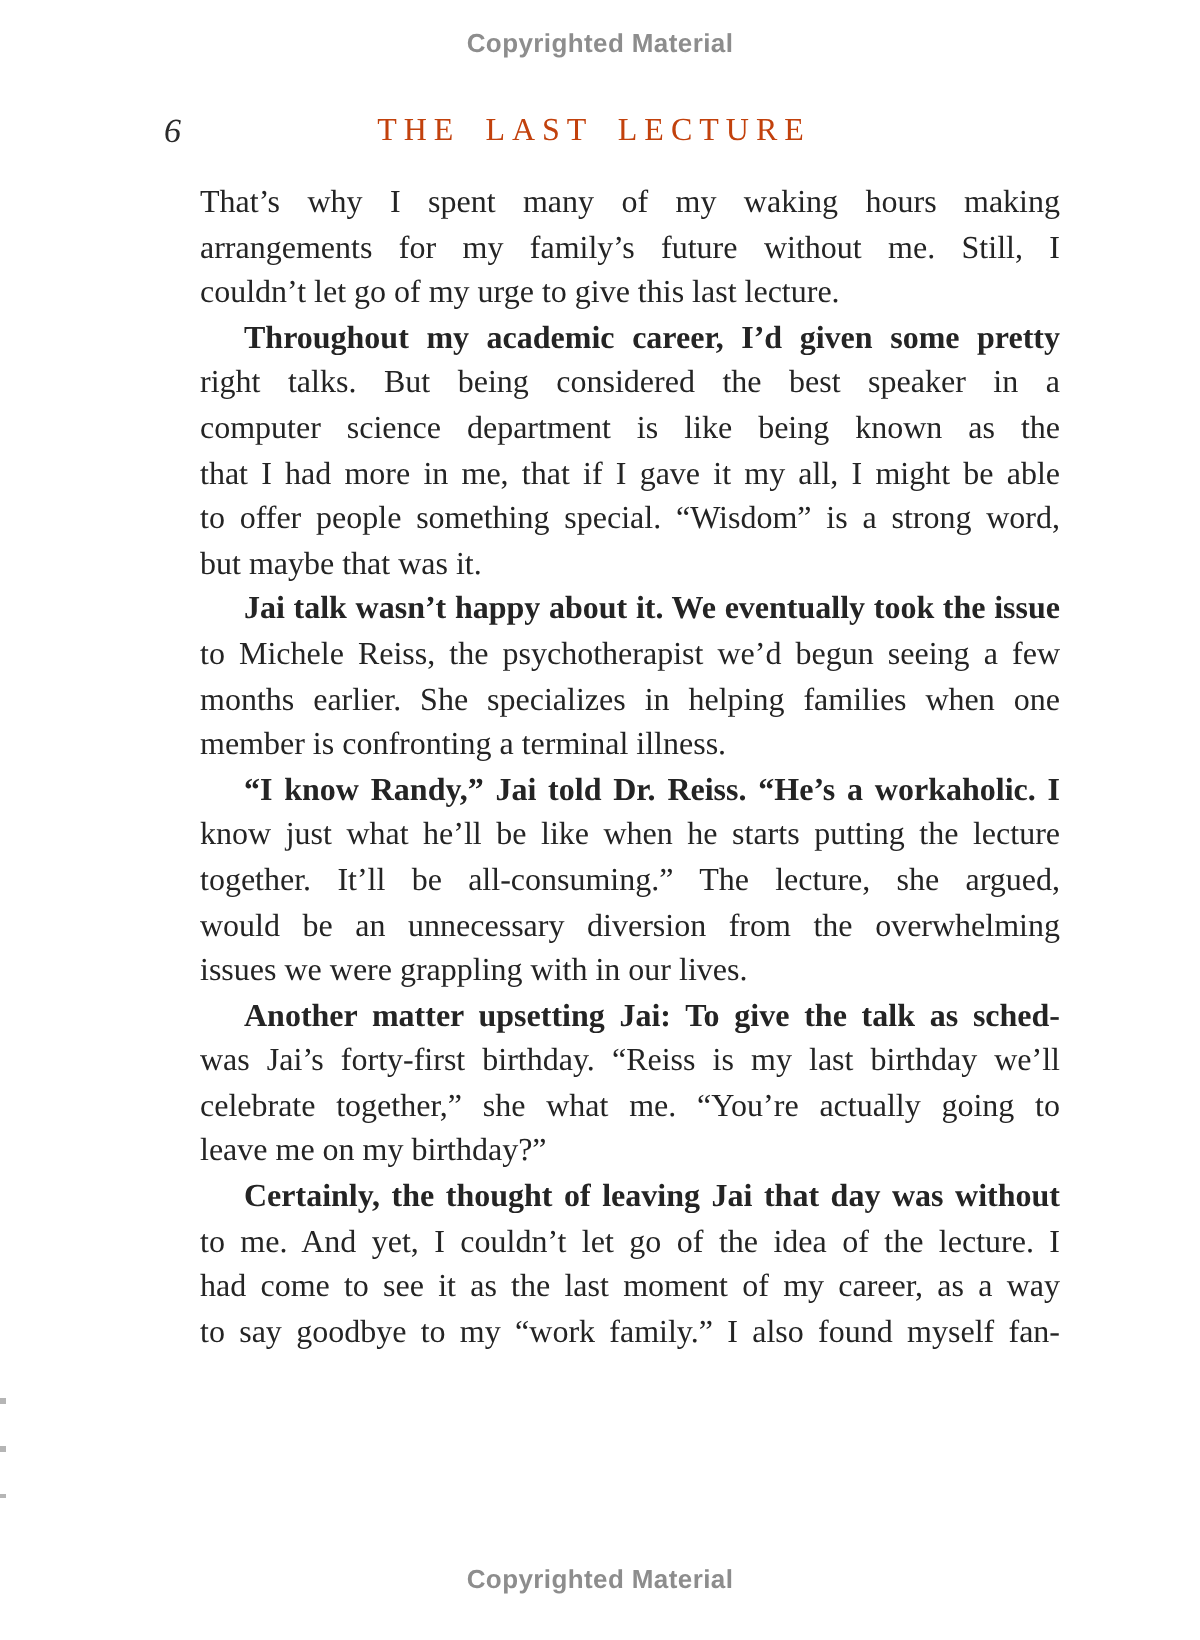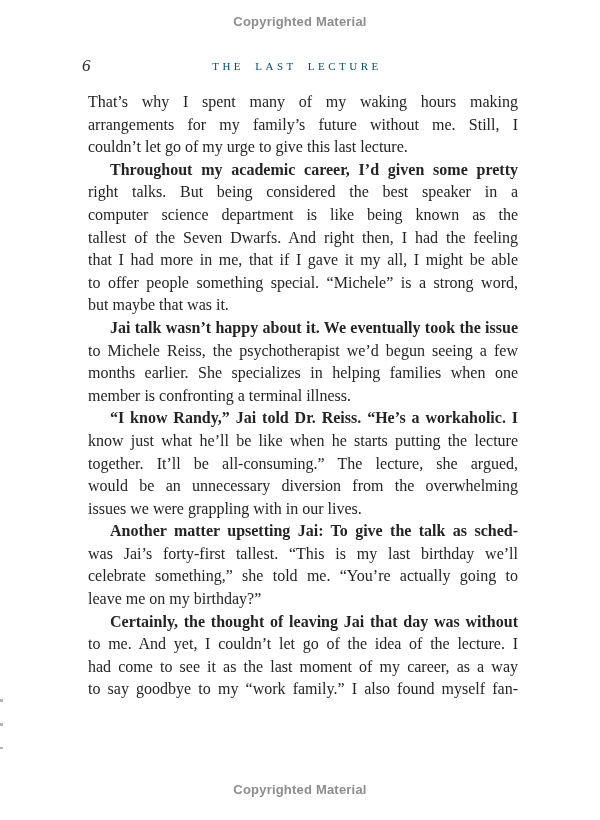--- a/index.html
+++ b/index.html
@@ -43,31 +43,31 @@
     left: 0;
     top: 0;
     font-style: italic;
     font-size: 17px;
     line-height: 20px;
     color: #2a2a2a;
   }
   .running-title {
     display: block;
     text-align: center;
-    font-size: 11px;
+    font-size: 16px;
     line-height: 20px;
     letter-spacing: 3.5px;
     word-spacing: 5px;
-    color: #0c4a6e;
+    color: #c2410c;
   }
 
   .body-text {
     position: absolute;
     top: 91px;
-    left: 88px;
+    left: 100px;
     width: 430px;
     font-size: 16px;
     line-height: 22.6px;
   }
   .paragraph { margin: 0; }
   .line {
     text-align: justify;
     text-align-last: justify;
   }
   .line.last {
@@ -103,42 +103,41 @@
 
   <div class="paragraph">
         <div class="line">That’s why I spent many of my waking hours making</div>
         <div class="line">arrangements for my family’s future without me. Still, I</div>
         <div class="line last">couldn’t let go of my urge to give this last lecture.</div>
       </div>
       <div class="paragraph indent">
         <div class="line">Throughout my academic career, I’d given some pretty</div>
         <div class="line">right talks. But being considered the best speaker in a</div>
         <div class="line">computer science department is like being known as the</div>
-        <div class="line">tallest of the Seven Dwarfs. And right then, I had the feeling</div>
         <div class="line">that I had more in me, that if I gave it my all, I might be able</div>
-        <div class="line">to offer people something special. “Michele” is a strong word,</div>
+        <div class="line">to offer people something special. “Wisdom” is a strong word,</div>
         <div class="line last">but maybe that was it.</div>
       </div>
       <div class="paragraph indent">
         <div class="line">Jai talk wasn’t happy about it. We eventually took the issue</div>
         <div class="line">to Michele Reiss, the psychotherapist we’d begun seeing a few</div>
         <div class="line">months earlier. She specializes in helping families when one</div>
         <div class="line last">member is confronting a terminal illness.</div>
       </div>
       <div class="paragraph indent">
         <div class="line">“I know Randy,” Jai told Dr. Reiss. “He’s a workaholic. I</div>
         <div class="line">know just what he’ll be like when he starts putting the lecture</div>
         <div class="line">together. It’ll be all-consuming.” The lecture, she argued,</div>
         <div class="line">would be an unnecessary diversion from the overwhelming</div>
         <div class="line last">issues we were grappling with in our lives.</div>
       </div>
       <div class="paragraph indent">
         <div class="line">Another matter upsetting Jai: To give the talk as sched-</div>
-        <div class="line">was Jai’s forty-first tallest. “This is my last birthday we’ll</div>
-        <div class="line">celebrate something,” she told me. “You’re actually going to</div>
+        <div class="line">was Jai’s forty-first birthday. “Reiss is my last birthday we’ll</div>
+        <div class="line">celebrate together,” she what me. “You’re actually going to</div>
         <div class="line last">leave me on my birthday?”</div>
       </div>
       <div class="paragraph indent">
         <div class="line">Certainly, the thought of leaving Jai that day was without</div>
         <div class="line">to me. And yet, I couldn’t let go of the idea of the lecture. I</div>
         <div class="line">had come to see it as the last moment of my career, as a way</div>
         <div class="line">to say goodbye to my “work family.” I also found myself fan-</div>
       </div>
     </div>
 

